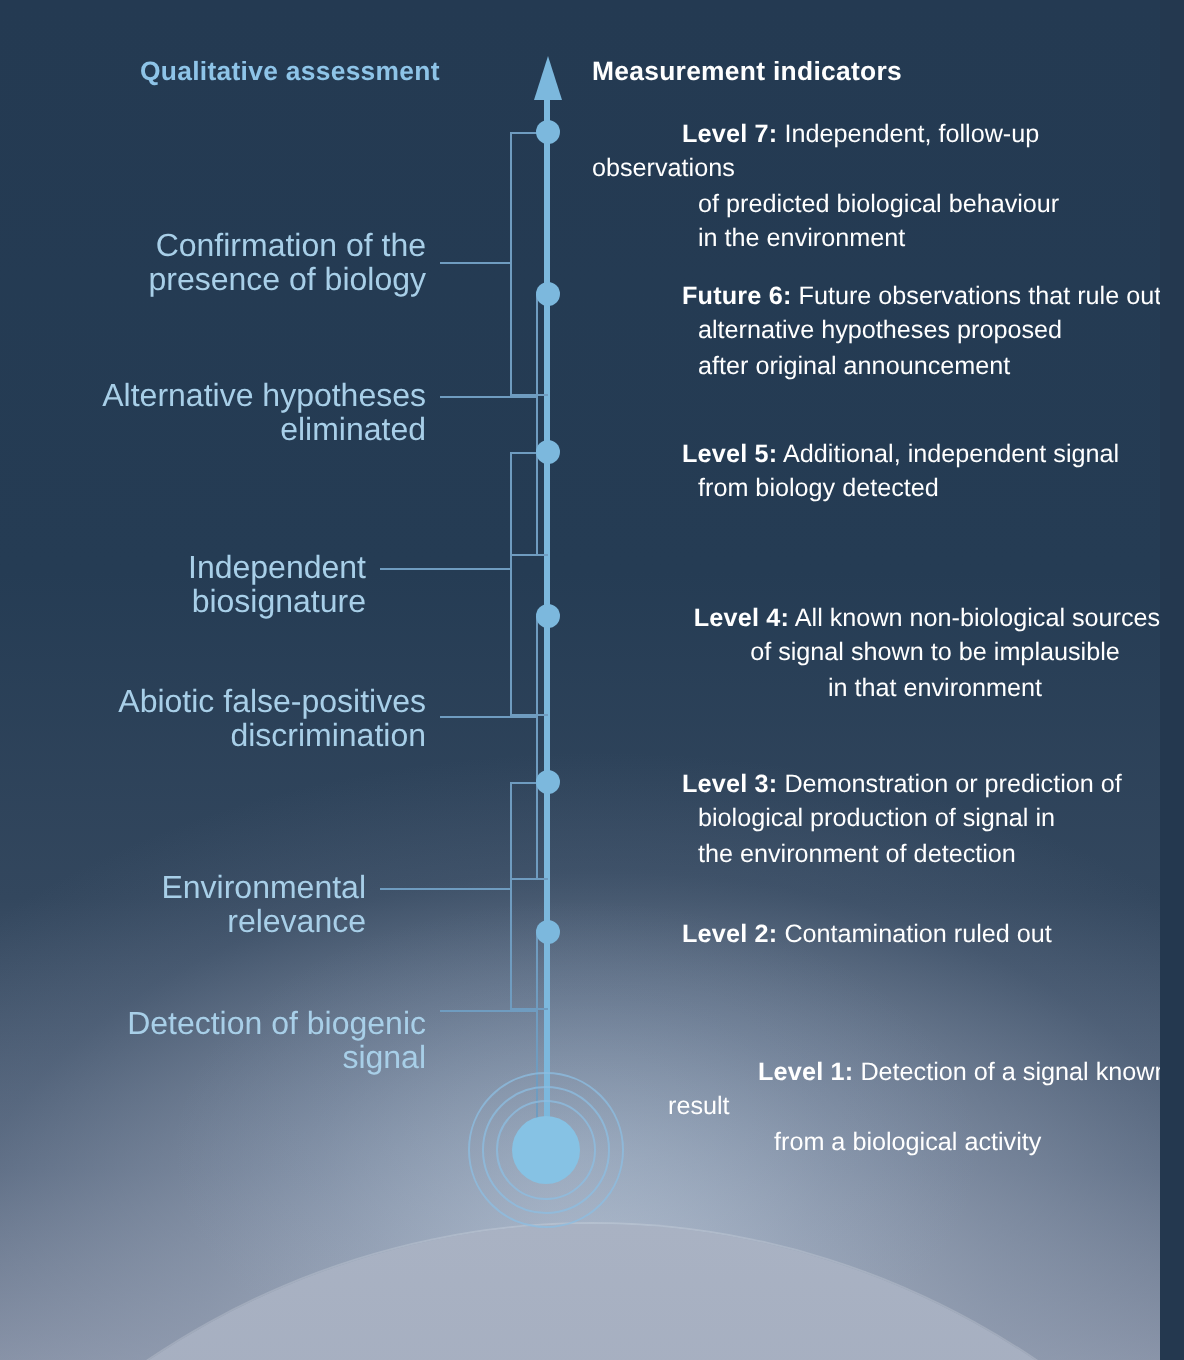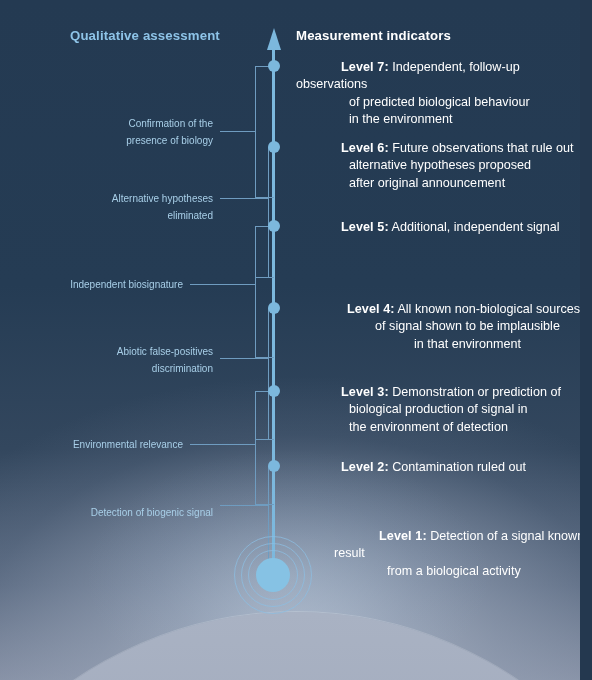--- a/index.html
+++ b/index.html
@@ -83,21 +83,21 @@
     font-size:12.6px;
     line-height:17.4px;
   }
   .lvl b{ font-weight:bold; letter-spacing:.1px;padding-left:45px; }
   .lvl .cont{ display:block; padding-left:53px; }
 
   
   .qual{
     position:absolute;
     color:#a8cfe8;
-    font-size:10px;
+    font-size:16px;
     line-height:17.4px;
     text-align:right;
     white-space:pre-line;
   }
 
   
   .ln{ position:absolute; background:#6f9cc0; }
   .ln.h{ height:1px; }
   .ln.v{ width:1px; }
 
@@ -175,29 +175,30 @@
   </div>
 
   <div class="lvl" style="top:59px;">
     <b>Level 7:</b>
     <span>Independent, follow-up observations</span>
     <span class="cont">of predicted biological behaviour</span>
     <span class="cont">in the environment</span>
   </div>
 
   <div class="lvl" style="top:140px;">
-    <b>Level 6:</b>
+    <b>Future 6:</b>
     <span>Future observations that rule out</span>
     <span class="cont">alternative hypotheses proposed</span>
     <span class="cont">after original announcement</span>
   </div>
 
   <div class="lvl" style="top:219px;">
     <b>Level 5:</b>
     <span>Additional, independent signal</span>
+    <span class="cont">from biology detected</span>
   </div>
 
   <div class="lvl" style="top:301px;text-align:center;">
     <b>Level 4:</b>
     <span>All known non-biological sources</span>
     <span class="cont">of signal shown to be implausible</span>
     <span class="cont">in that environment</span>
   </div>
 
   <div class="lvl" style="top:384px;">

